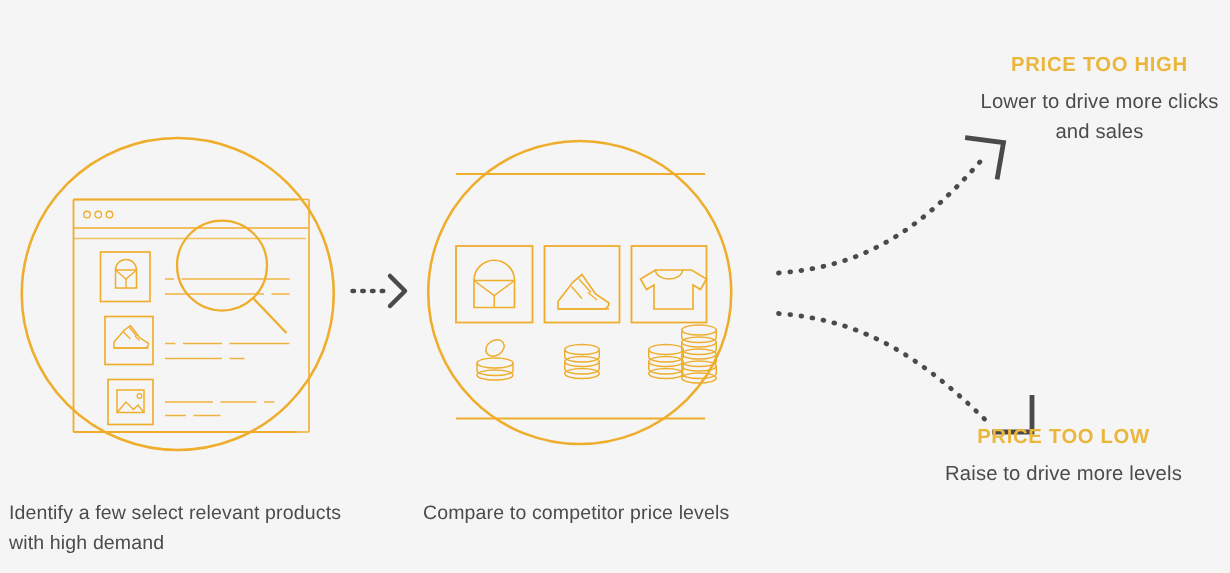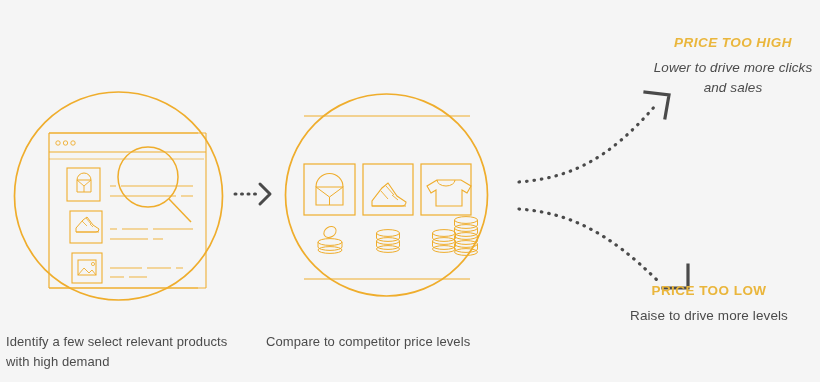--- a/index.html
+++ b/index.html
@@ -34,33 +34,32 @@
     font-size: 13px;
     line-height: 20px;
     letter-spacing: 0.1px;
   }
   #caption-left {
     left: 6px;
     top: 332px;
     width: 228px;
   }
   #caption-mid {
-    left: 266px;
+    left: 282px;
     top: 332px;
     width: 210px;
   }
   .rblock {
     position: absolute;
     text-align: center;
     width: 170px;
   }
   #right-top {
     left: 648px;
     top: 34px;
-    font-style: italic;
   }
   #right-bottom {
     left: 624px;
     top: 282px;
   }
   .rhead {
     color: #eab63c;
     font-size: 13.5px;
     font-weight: bold;
     letter-spacing: 0.45px;

